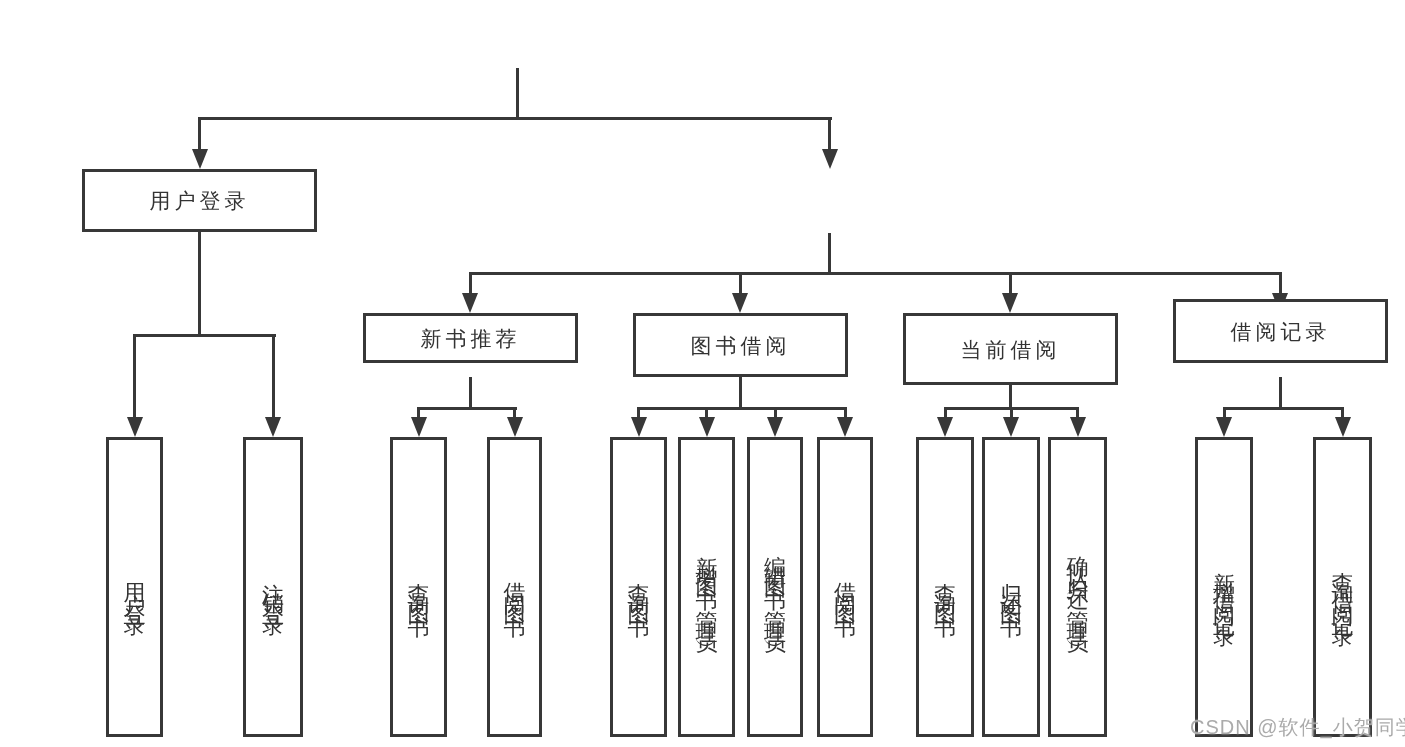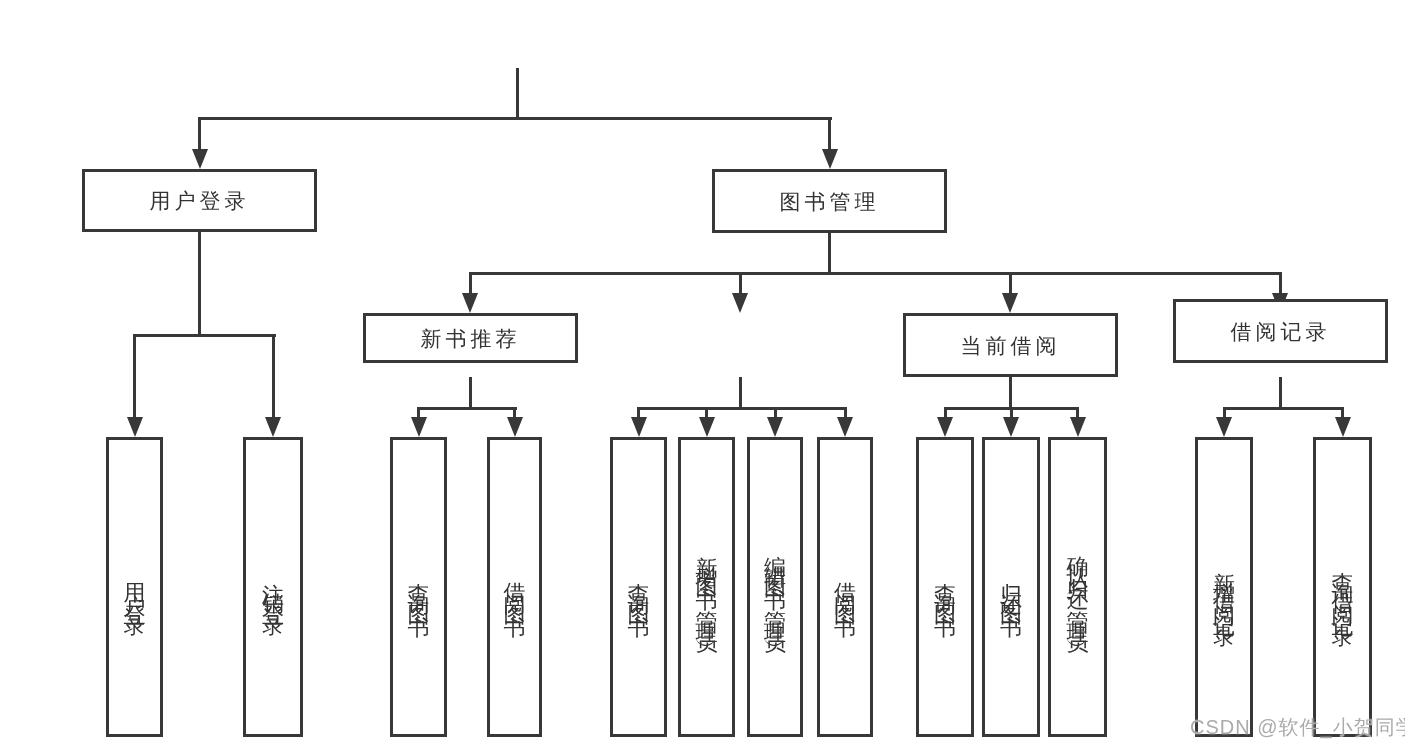--- a/index.html
+++ b/index.html
@@ -114,27 +114,27 @@
     <div class="arrowhead" style="left: 767px; top: 417px;"></div>
     <div class="arrowhead" style="left: 837px; top: 417px;"></div>
     <div class="arrowhead" style="left: 937px; top: 417px;"></div>
     <div class="arrowhead" style="left: 1003px; top: 417px;"></div>
     <div class="arrowhead" style="left: 1069.5px; top: 417px;"></div>
     <div class="arrowhead" style="left: 1216px; top: 417px;"></div>
     <div class="arrowhead" style="left: 1334.5px; top: 417px;"></div>
     <div class="node h" style="left: 82px; top: 169px; width: 235px; height: 63px;">
       <span class="lbl">用户登录</span>
     </div>
-    <div class="node h" style="left: 712px; top: 169px; width: 235px; height: 64px;">
-      <span class="lbl">图书管理</span>
-    </div>
     <div class="node h" style="left: 363px; top: 313px; width: 215px; height: 50px;">
       <span class="lbl">新书推荐</span>
     </div>
-    <div class="node h" style="left: 903px; top: 313px; width: 215px; height: 64px;">
+    <div class="node h" style="left: 633px; top: 313px; width: 215px; height: 64px;">
+      <span class="lbl">图书借阅</span>
+    </div>
+    <div class="node h" style="left: 903px; top: 313px; width: 215px; height: 72px;">
       <span class="lbl">当前借阅</span>
     </div>
     <div class="node h" style="left: 1173px; top: 299px; width: 215px; height: 64px;">
       <span class="lbl">借阅记录</span>
     </div>
     <div class="node v" style="left: 106px; top: 437px; width: 57px; height: 300px;">
       <span class="lbl">用户登录</span>
     </div>
     <div class="node v" style="left: 243px; top: 437px; width: 60px; height: 300px;">
       <span class="lbl">注销登录</span>

